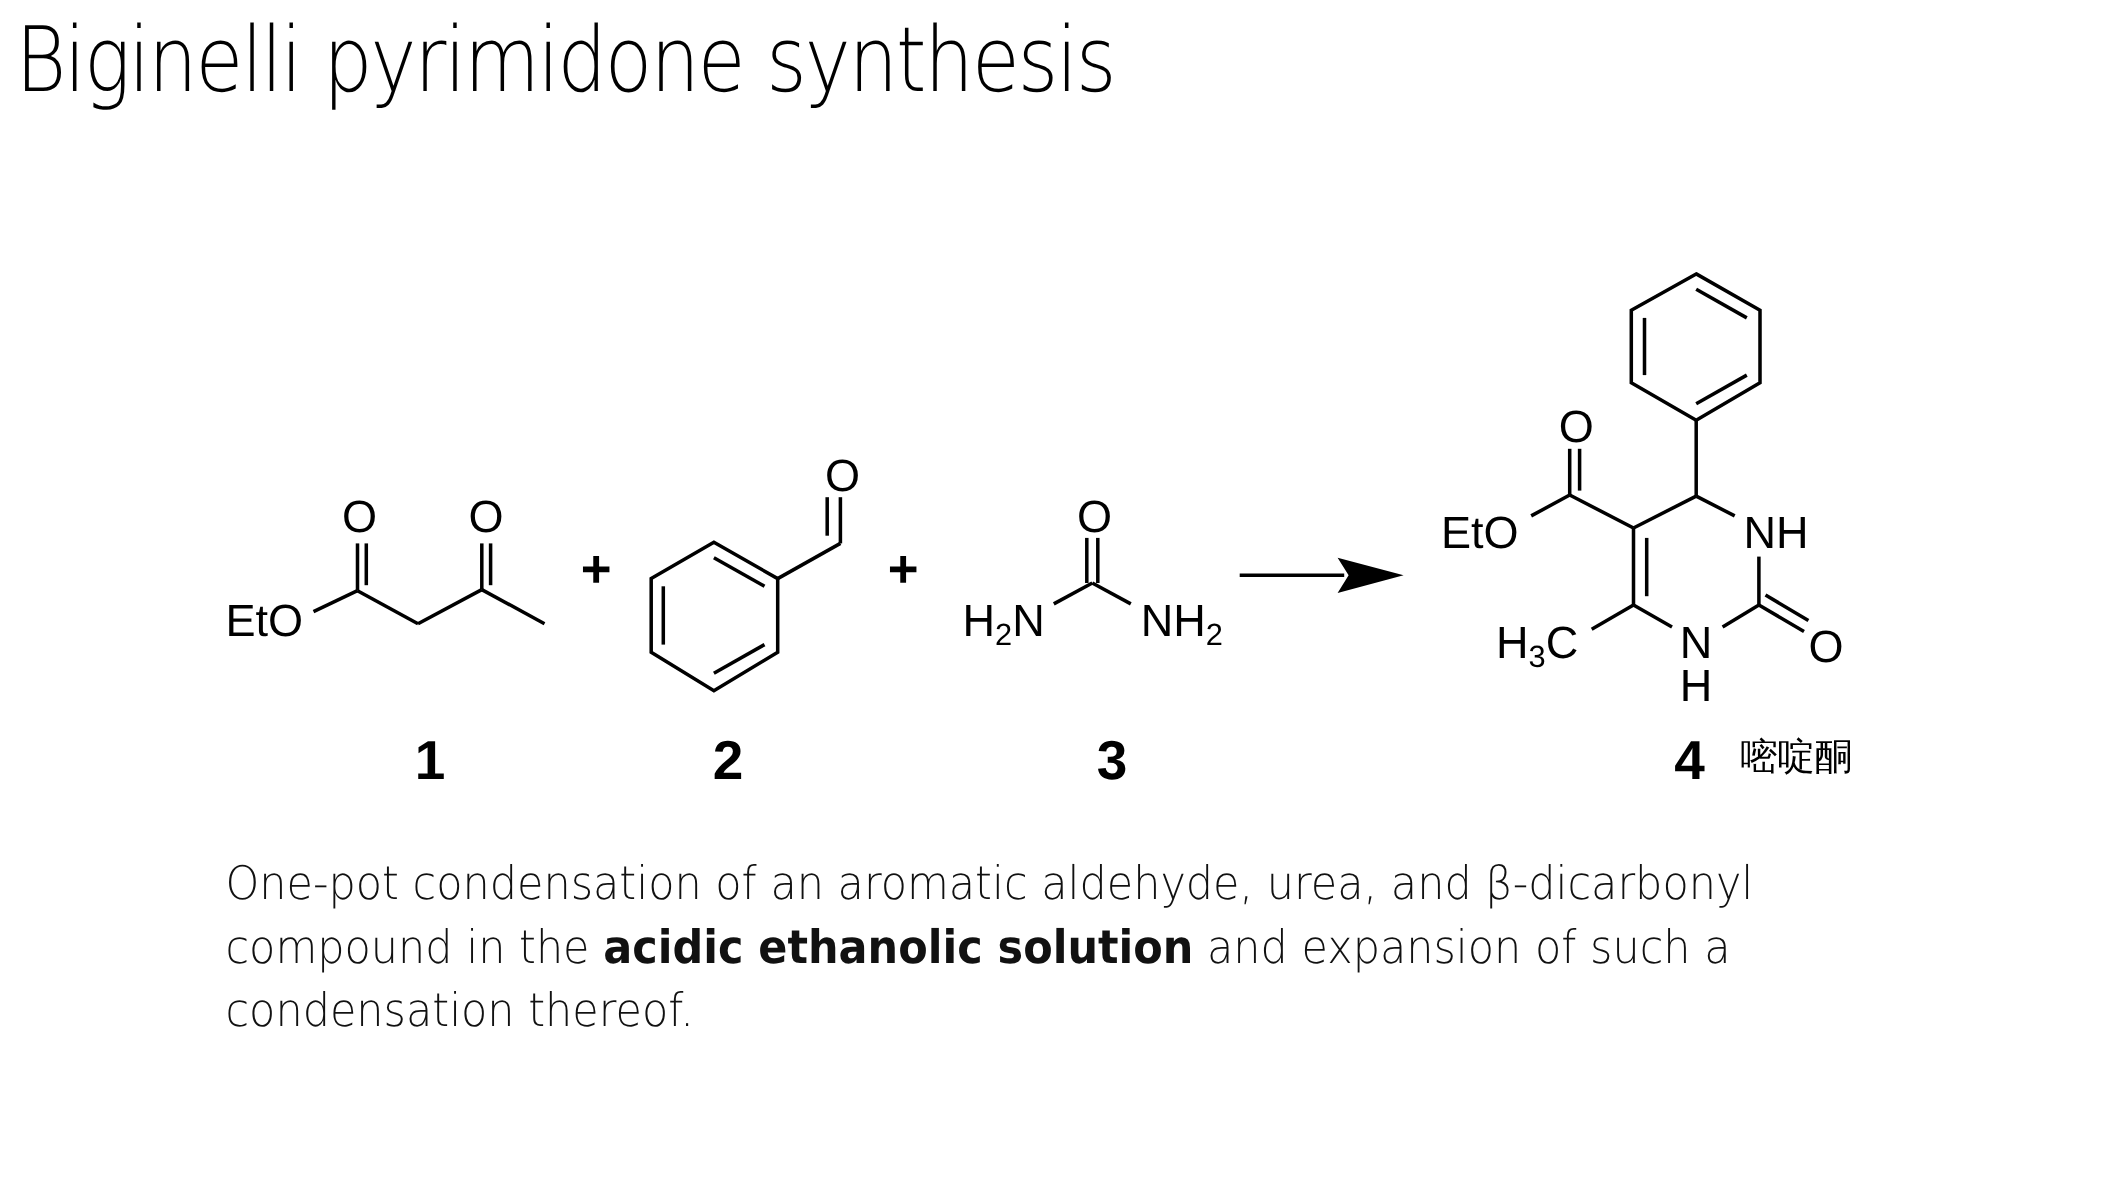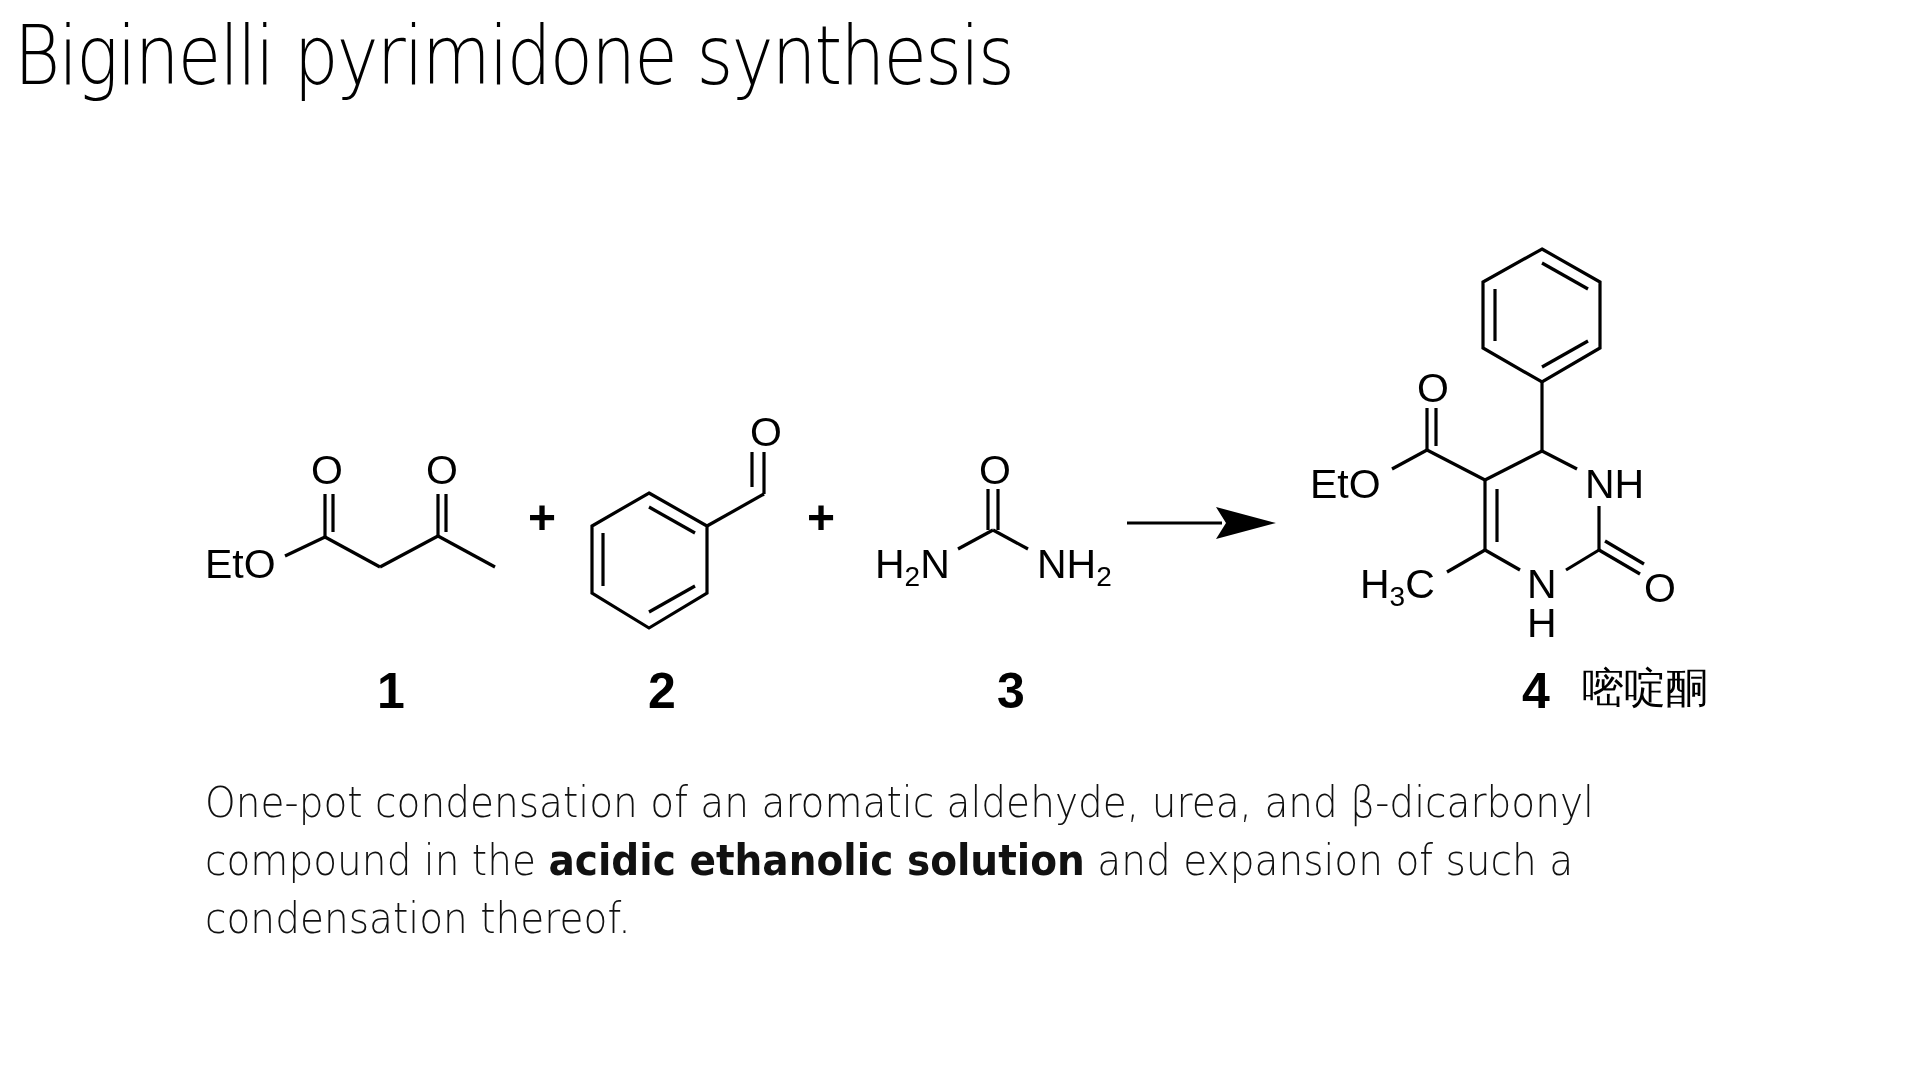--- a/index.html
+++ b/index.html
@@ -13,21 +13,21 @@
     }
     .scheme { position: absolute; left: 0; top: 0; width: 1920px; height: 1080px; }
     .scheme text { font-family: "Liberation Sans", sans-serif; fill: #000; }
     .atom { font-size: 41px; }
     .sub { font-size: 28px; }
     .cmpd-num { font-size: 50px; font-weight: bold; }
     .plus { font-size: 48px; font-weight: bold; }
     .bond { stroke: #000; stroke-width: 3.2; fill: none; stroke-linecap: butt; }
     .cn-label {
       position: absolute; left: 1582px; top: 668px;
-      font-family: "DejaVu Sans", sans-serif; font-size: 42px; line-height: 40px; color: #000;
+      font-family: "DejaVu Sans", sans-serif; font-size: 34px; line-height: 40px; color: #000;
     }
     .description {
       position: absolute; left: 205px; top: 774px; width: 1560px;
       font-family: "DejaVu Sans", sans-serif; font-size: 42px; line-height: 58px;
       font-weight: 300; color: #111;
       transform: scaleX(0.93); transform-origin: left top;
     }
     .description b { font-weight: bold; }
   </style>
 </head>

